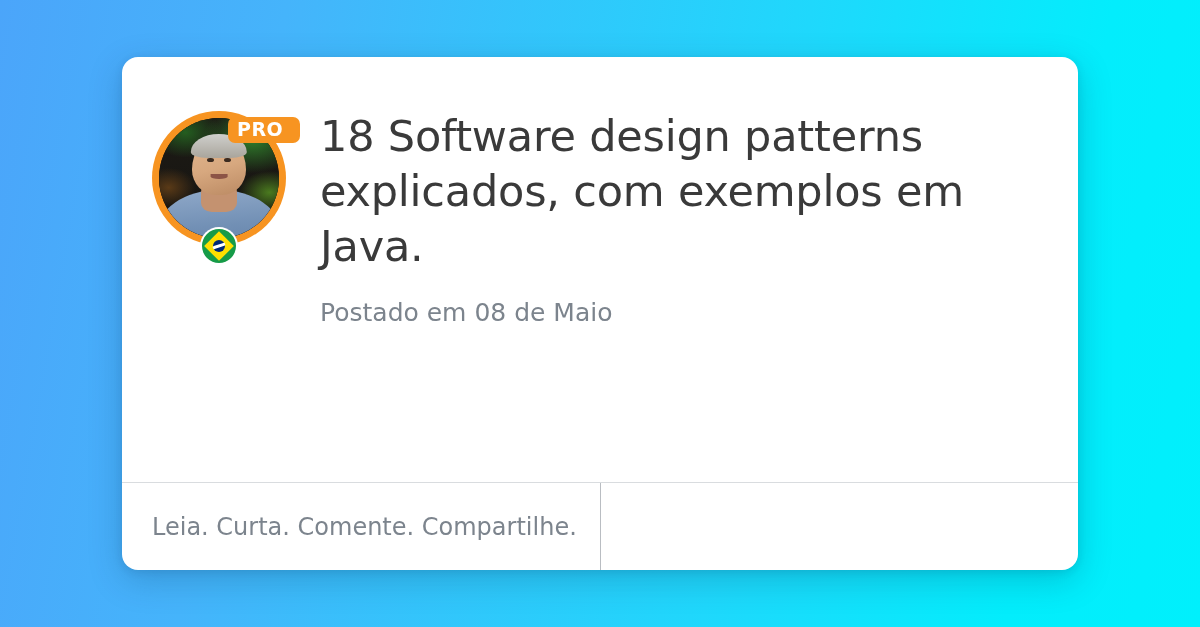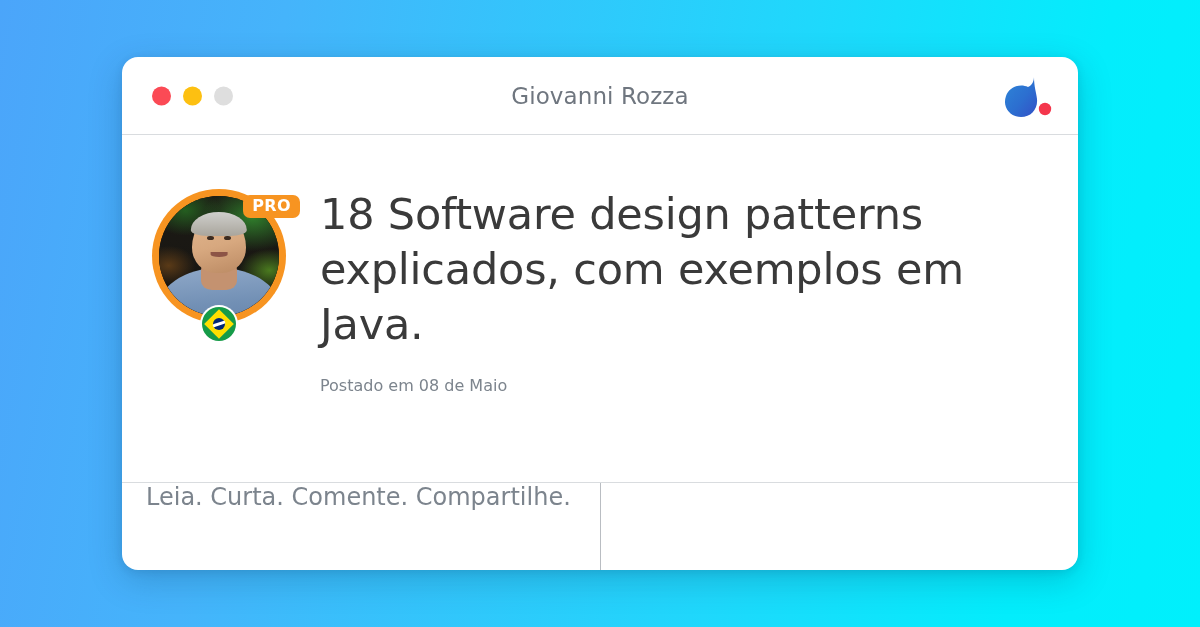--- a/index.html
+++ b/index.html
@@ -175,24 +175,24 @@
     border-radius: 0 0 60% 60%;
     background: #8c5446;
   }
 
   #pro-badge {
     position: absolute;
     right: -14px;
     top: 6px;
     background: #F79421;
     color: #ffffff;
-    font-size: 16px;
+    font-size: 19px;
     font-weight: 700;
     letter-spacing: 0.4px;
-    padding: 3px 9px 4px 9px;
+    padding: 3px 17px 4px 9px;
     border-radius: 7px;
     line-height: 1;
     margin-left: 11px;
   }
 
   #flag-badge {
     position: absolute;
     left: 50%;
     bottom: -18px;
     transform: translateX(-50%);
@@ -238,78 +238,54 @@
     font-size: 43px;
     line-height: 1.28;
     font-weight: 400;
     color: #3A3A3A;
     letter-spacing: -0.2px;
     max-width: 700px;
   }
 
   #post-date {
     margin-top: 24px;
-    font-size: 16px;
+    font-size: 25px;
     color: #7C848D;
     font-weight: 400;
   }
 
   
   #card-footer {
     flex: 0 0 88px;
     height: 88px;
     border-top: 1px solid #d9dcdf;
     display: flex;
     align-items: stretch;
   }
   #footer-left {
     flex: 0 0 479px;
     display: flex;
-    align-items: flex-start;
-    padding-left: 24px;
+    align-items: center;
+    padding-left: 30px;
     border-right: 1px solid #b9bdc2;
   }
   #footer-tagline {
     font-size: 24px;
     color: #7C848D;
     font-weight: 400;
   }
   #footer-right {
     flex: 1 1 auto;
   }
 </style>
 </head>
 <body>
 
 <div id="window-card">
 
-  <div id="title-bar">
-
-    <div id="traffic-lights">
-      <span class="dot red"></span>
-      <span class="dot yellow"></span>
-      <span class="dot grey"></span>
-    </div>
-
-    <div id="window-title">Giovanni Rozza</div>
-
-    <div id="brand-logo">
-      <svg viewBox="0 0 62 50" width="62" height="50" aria-hidden="true">
-        <defs>
-          <linearGradient id="dropGrad" x1="0" y1="0" x2="1" y2="1">
-            <stop offset="0%" stop-color="#2E86D8"></stop>
-            <stop offset="55%" stop-color="#2C6FD0"></stop>
-            <stop offset="100%" stop-color="#3350C6"></stop>
-          </linearGradient>
-        </defs>
-        <path d="M38 6 C38 6 38 14 32 16 C24 12 13 16 10 25 C6 36 14 46 25 46 C35 46 42 38 41 28 C40.5 22 38 16 38 6 Z" fill="url(#dropGrad)"></path>
-        <circle cx="49" cy="38" r="6.2" fill="#F4364C"></circle>
-      </svg>
-    </div>
-  </div>
 
   <div id="card-body">
 
     <div id="avatar-block">
       <div id="avatar-ring">
         <div id="avatar-photo">
           <div class="bg-night"></div>
           <div class="shirt"></div>
           <div class="neck"></div>
           <div class="head"></div>

